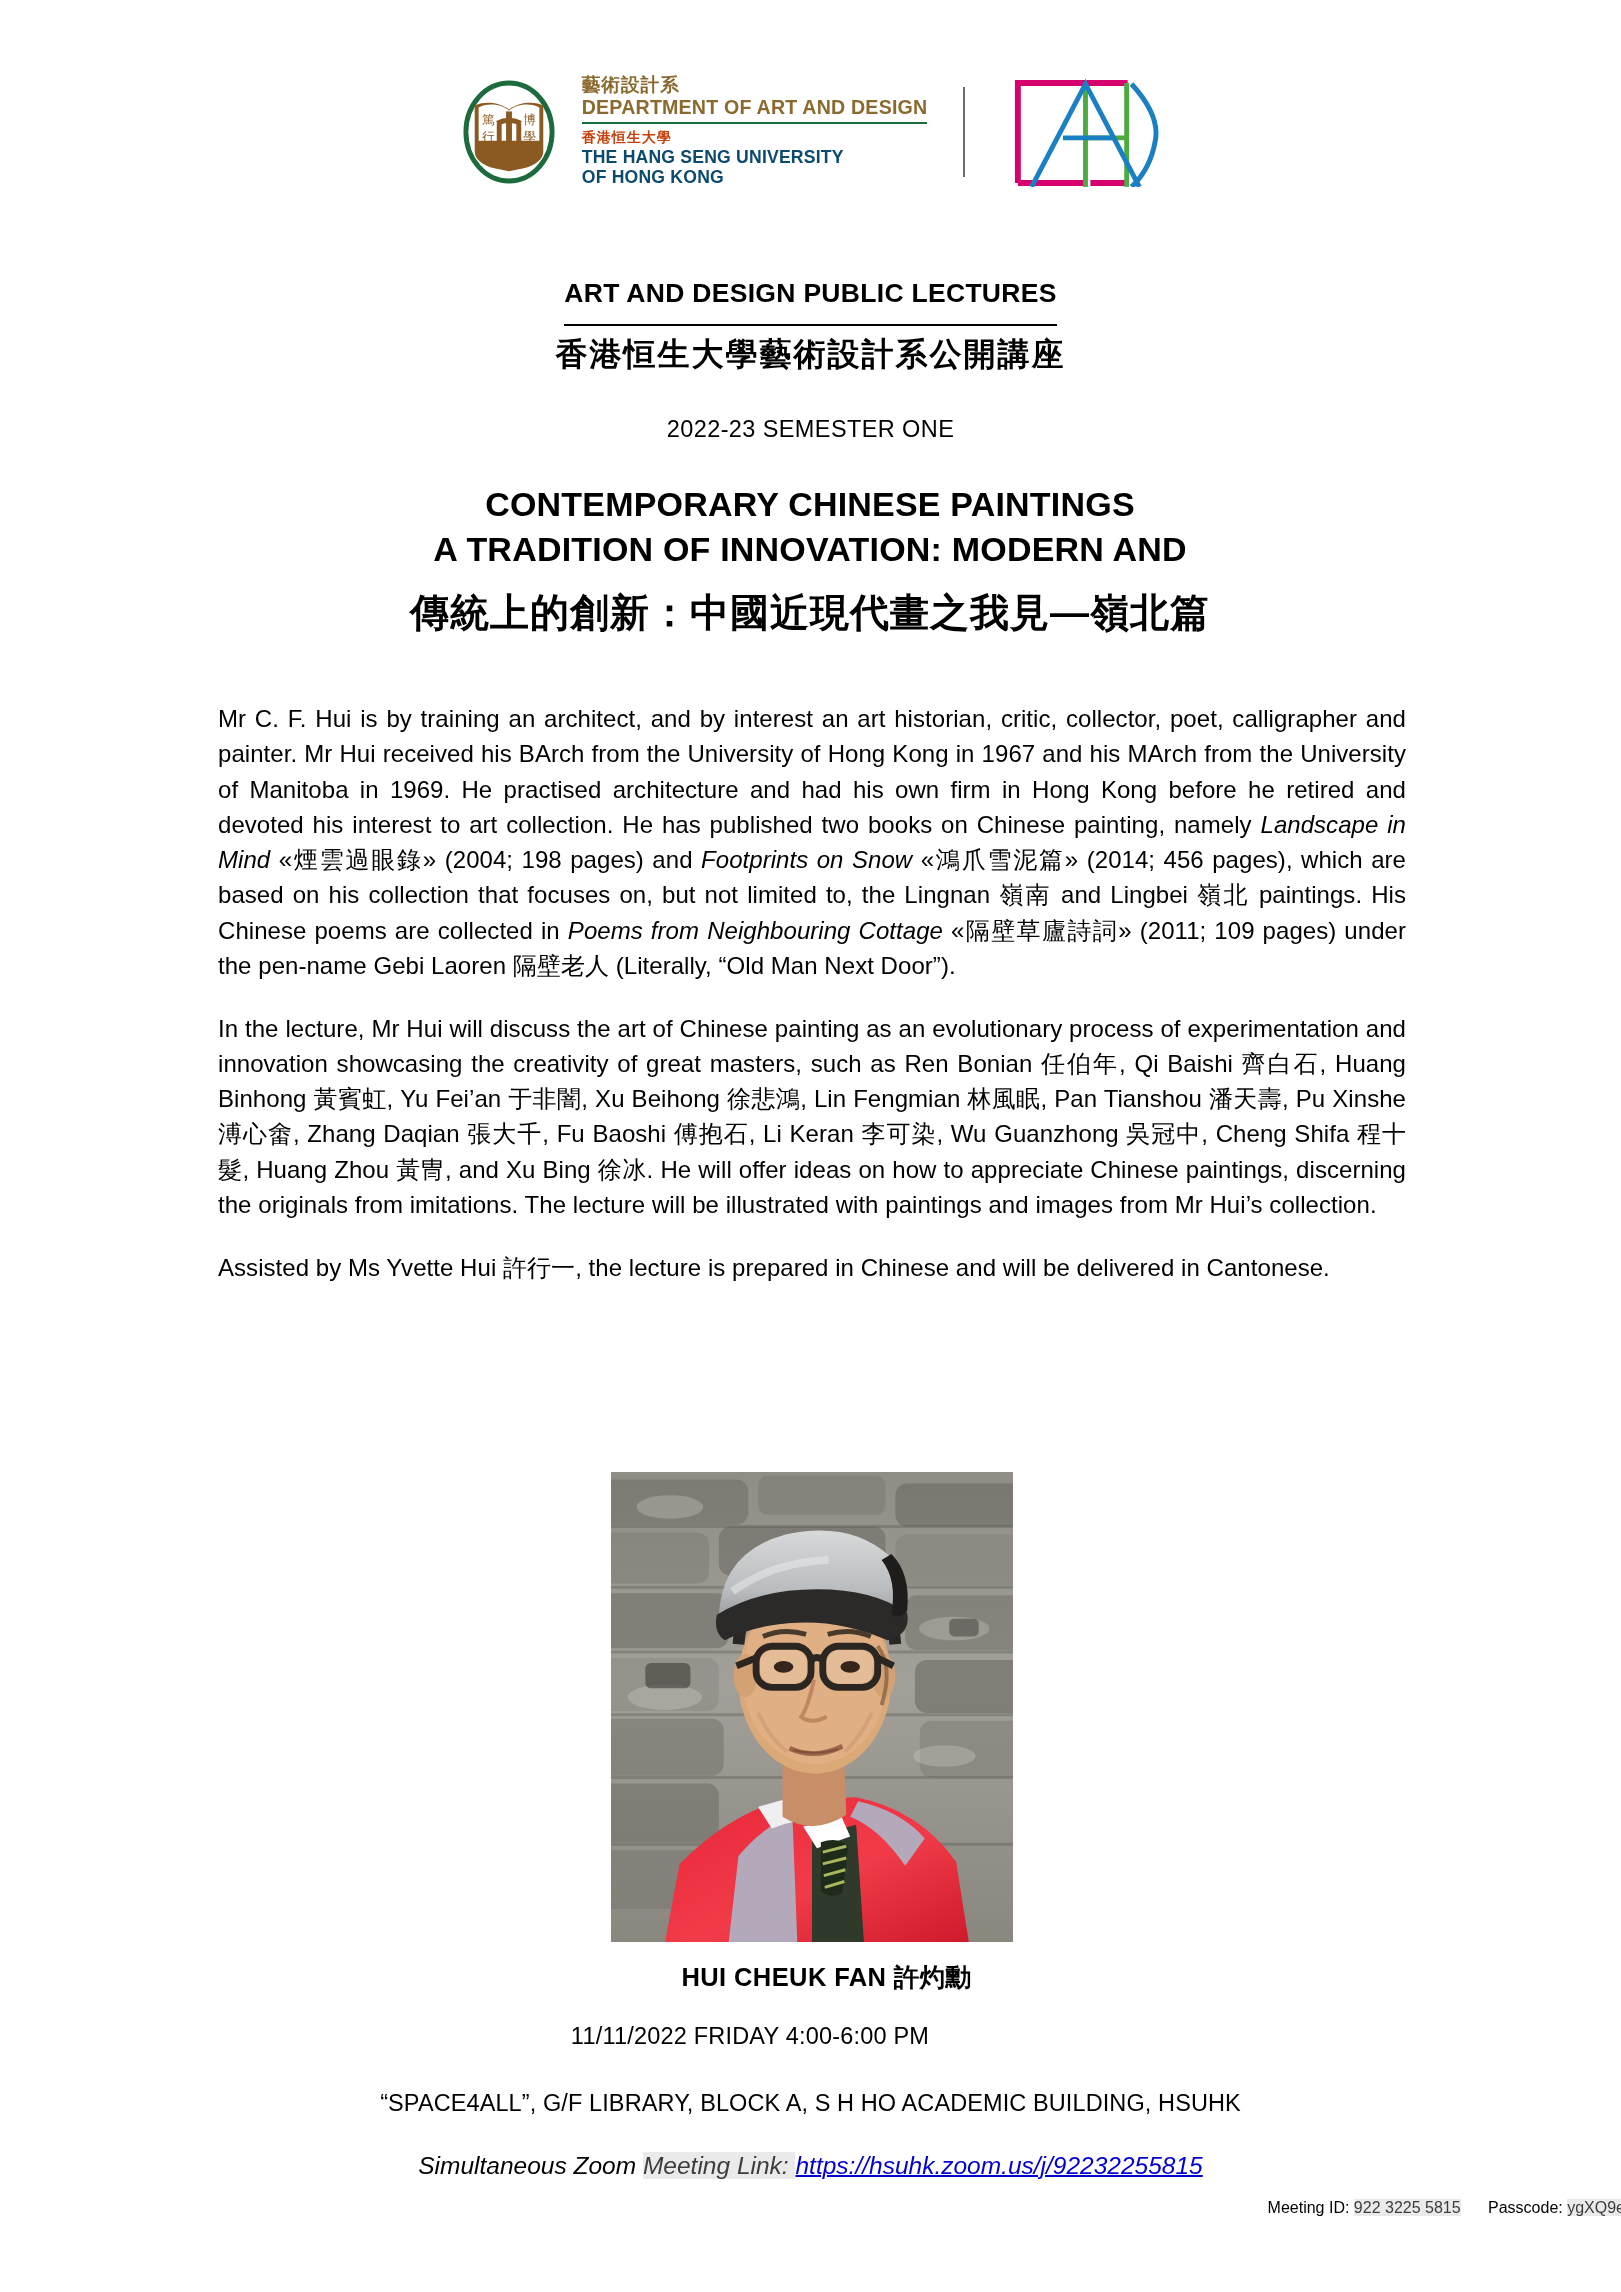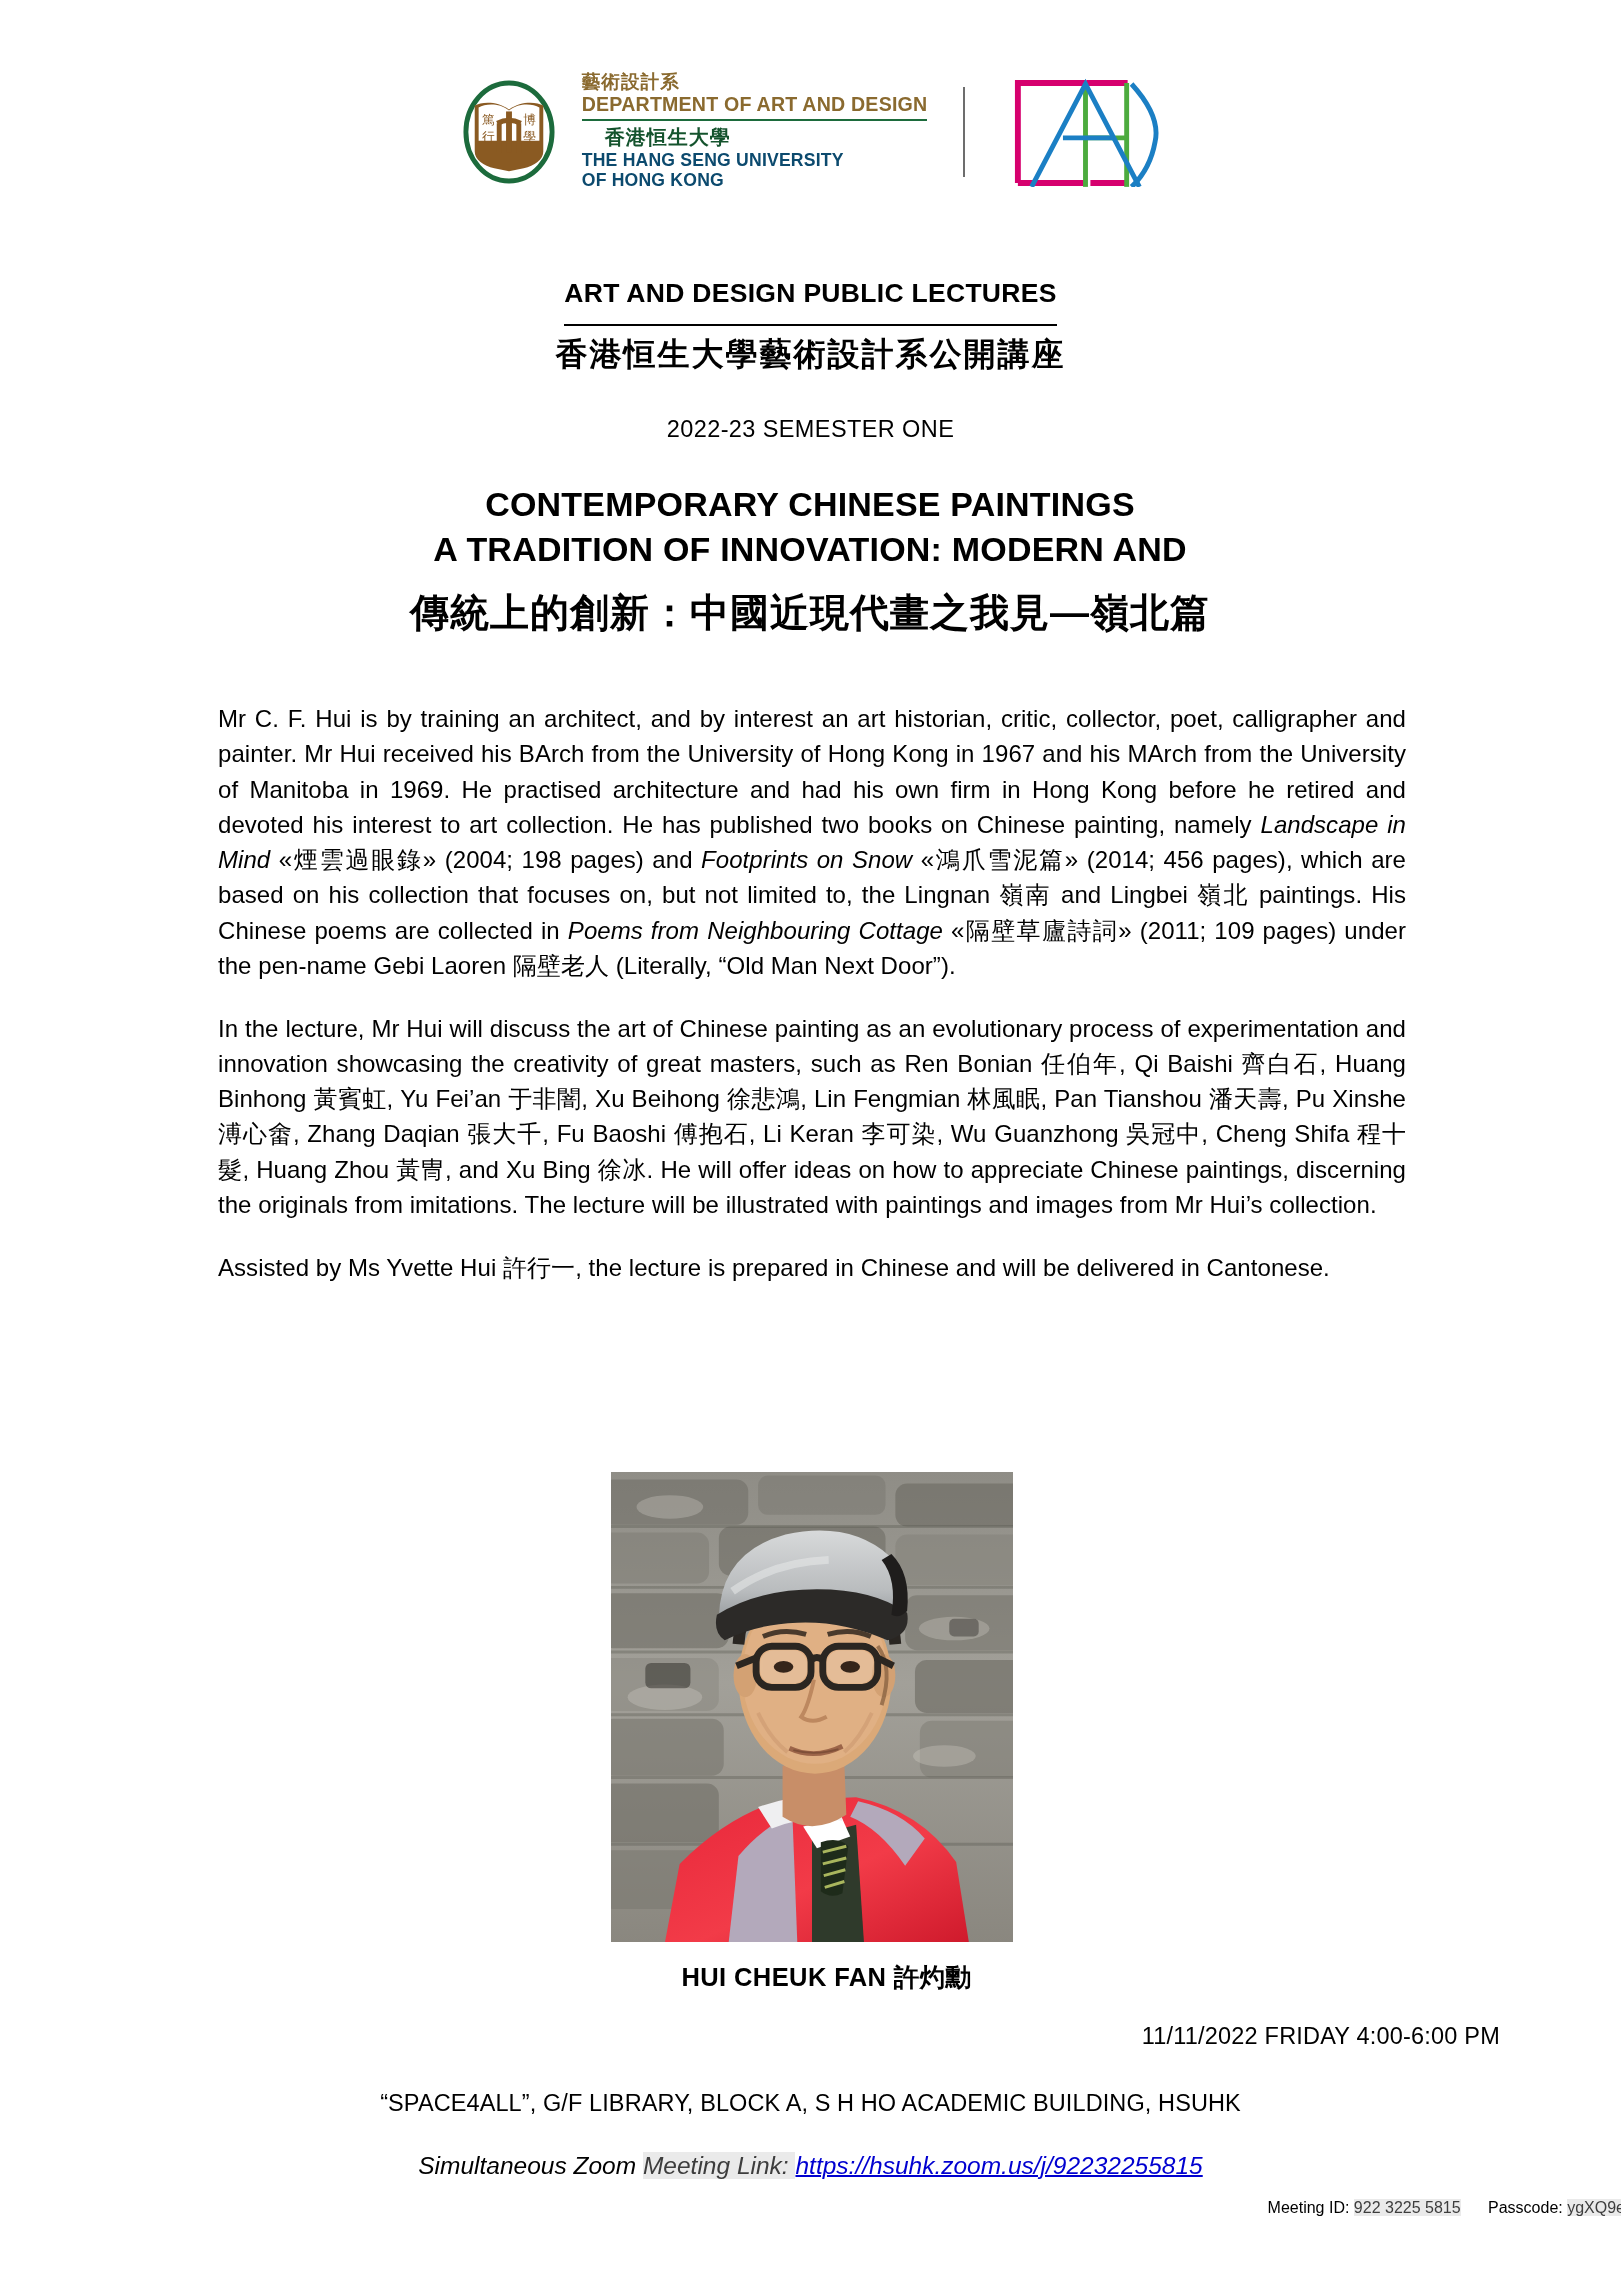--- a/index.html
+++ b/index.html
@@ -59,26 +59,25 @@
     font-weight: 700;
     color: #8a6a2f;
     letter-spacing: 0.2px;
   }
   .uni-rule {
     border-bottom: 2px solid #1c6b3c;
     margin: 4.9px 0 5.9px 0;
     width: 100%;
   }
   .uni-cn-2 {
-    font-size: 20px;
-    font-weight: 700;
-    color: #14532d;
+    font-size: 14px;
+    font-weight: 700;
+    color: #c2410c;
     letter-spacing: 1px;
     margin-bottom: 2.9px;
-    margin-left: 23px;
   }
   .uni-en-2 {
     font-size: 17.6px;
     font-weight: 700;
     color: #0c4a6e;
     line-height: 1.15;
     letter-spacing: 0.2px;
   }
   .logo-divider {
     width: 2px;
@@ -189,21 +188,21 @@
     font-size: 25.5px;
     font-weight: 700;
     letter-spacing: 0.4px;
     margin-left: 16px;
   }
   .event-datetime {
     position: absolute;
     left: 0;
     top: 2023px;
     width: 1500px;
-    text-align: right;
+    text-align: center;
     font-size: 23.5px;
     letter-spacing: 0.2px;
   }
   .event-venue {
     position: absolute;
     left: 0;
     top: 2090px;
     width: 1621px;
     text-align: center;
     font-size: 23.5px;

